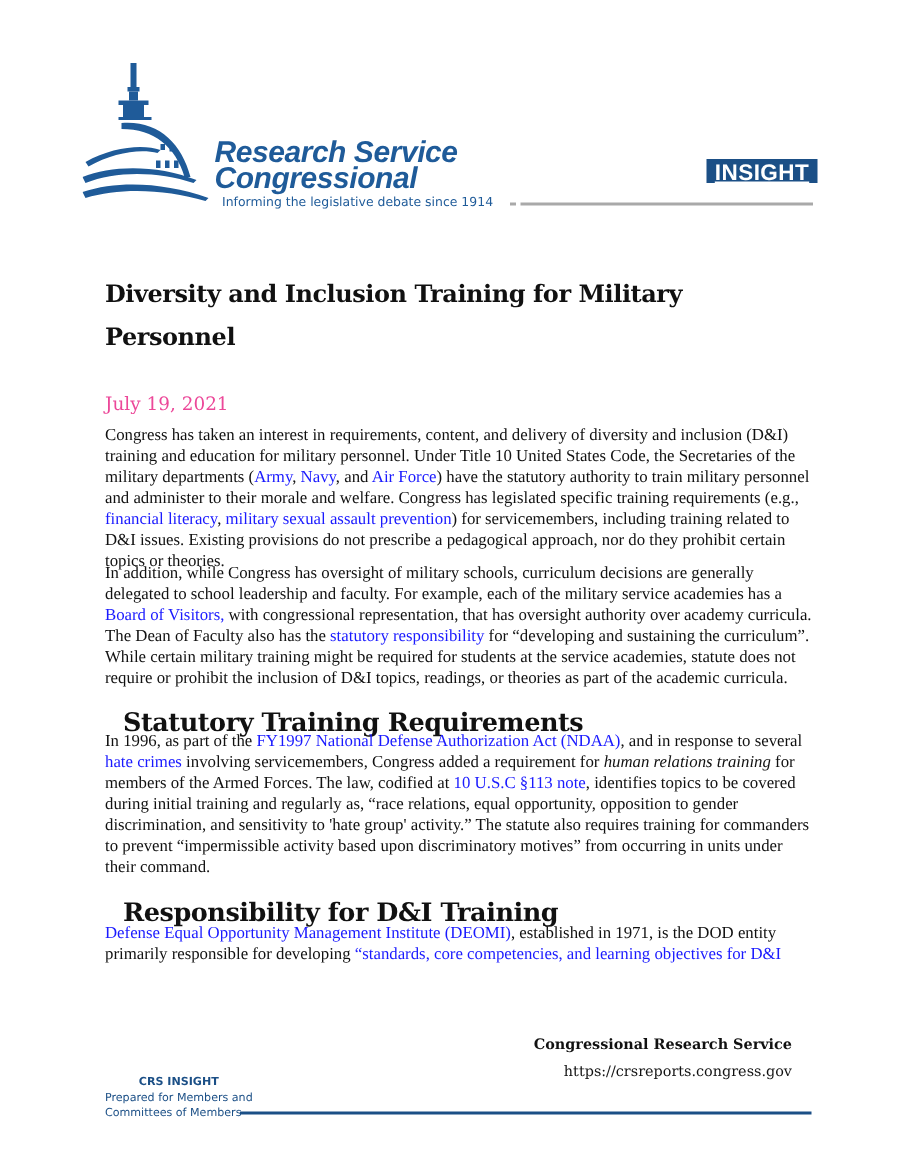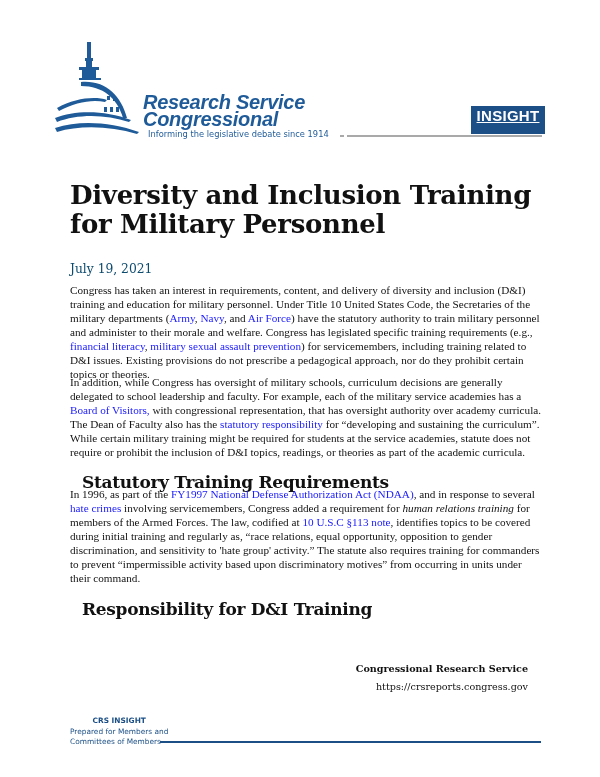--- a/index.html
+++ b/index.html
@@ -5,41 +5,41 @@
   html, body { margin: 0; padding: 0; background: #ffffff; }
   body { width: 600px; height: 777px; position: relative; overflow: hidden; color: #111; }
   .page { position: absolute; inset: 0; }
 
   
   .logo-svg { position: absolute; left: 55px; top: 40px; }
   .brand { position: absolute; left: 143px; top: 94px; color: #1f5b99; font-family: "Liberation Sans", sans-serif; font-weight: bold; font-style: italic; font-size: 20px; line-height: 17px; letter-spacing: -0.3px; }
   .tagline { position: absolute; left: 148px; top: 129px; color: #1f5b99; font-family: "DejaVu Sans", sans-serif; font-size: 8.3px; white-space: nowrap; }
   .header-rule { position: absolute; left: 347px; top: 135px; width: 195px; height: 2px; background: #a9a9a9; }
   .header-rule-tick { position: absolute; left: 340px; top: 135px; width: 4px; height: 2px; background: #a9a9a9; }
-  .insight-badge { position: absolute; left: 471px; top: 106px; width: 74px; height: 28px; background: #1b4f86; color: #fff; font-family: "Liberation Sans", sans-serif; font-weight: bold; font-size: 15px; line-height: 20px; text-align: center; letter-spacing: 0.3px; text-decoration: underline; }
+  .insight-badge { position: absolute; left: 471px; top: 106px; width: 74px; height: 16px; background: #1b4f86; color: #fff; font-family: "Liberation Sans", sans-serif; font-weight: bold; font-size: 15px; line-height: 20px; text-align: center; letter-spacing: 0.3px; text-decoration: underline; }
 
   
-  .title { position: absolute; left: 70px; top: 181px; width: 470px; margin: 0; font-family: "DejaVu Serif", serif; font-weight: bold; font-size: 26px; line-height: 29px; color: #111; letter-spacing: -0.3px; }
-  .date { position: absolute; left: 70px; top: 262px; font-family: "DejaVu Serif", serif; font-size: 12.3px; color: #0c4a6e; }
+  .title { position: absolute; left: 70px; top: 181px; width: 470px; margin: 0; font-family: "DejaVu Serif", serif; font-weight: bold; font-size: 16px; line-height: 29px; color: #111; letter-spacing: -0.3px; }
+  .date { position: absolute; left: 70px; top: 262px; font-family: "DejaVu Serif", serif; font-size: 12.3px; color: #ec4899; }
 
   
   .body { position: absolute; left: 70px; width: 474px; font-family: "Liberation Serif", serif; font-size: 11.2px; line-height: 14px; color: #111; margin: 0; }
   .p1 { top: 283px; }
   .p2 { top: 375px; }
   .p3 { top: 487px; }
   .p4 { top: 615px; }
   .body a, .link { color: #1a1aff; text-decoration: none; }
   .body em { font-style: italic; font-family: Liberation Serif, serif; }
 
   .h2 { position: absolute; left: 70px; margin: 12px; font-family: "DejaVu Serif", serif; font-weight: bold; font-size: 17px; color: #111; letter-spacing: -0.3px; }
   .h2-a { top: 460px; }
   .h2-b { top: 587px; }
 
   
-  .footer-right { position: absolute; right: 72px; top: 660px; text-align: right; font-family: "DejaVu Serif", serif; font-size: 9.6px; line-height: 18px; color: #111; margin-left: 35px; }
+  .footer-right { position: absolute; right: 72px; top: 688px; text-align: right; font-family: "DejaVu Serif", serif; font-size: 9.6px; line-height: 18px; color: #111; margin-left: 35px; }
   .footer-right .org { font-weight: bold; }
 
   
   .crs-insight { position: absolute; left: 70px; top: 716px; font-family: "DejaVu Sans", sans-serif; font-size: 7.4px; line-height: 10.5px; color: #1b4f86; }
   .crs-insight .label { font-weight: bold; text-align: center; }
   .bottom-rule { position: absolute; left: 160px; top: 741px; width: 381px; height: 1.5px; background: #1b4f86; }
 </style>
 </head>
 <body>
 
@@ -84,20 +84,21 @@
   <p class="body p1"><span>Congress has taken an interest in requirements, content, and delivery of diversity and inclusion (D&amp;I) training and education for military personnel. Under Title 10 United States Code, the Secretaries of the military departments (</span><a>Army</a><span>, </span><a>Navy</a><span>, and </span><a>Air Force</a><span>) have the statutory authority to train military personnel and administer to their morale and welfare. Congress has legislated specific training requirements (e.g., </span><a>financial literacy</a><span>, </span><a>military sexual assault prevention</a><span>) for servicemembers, including training related to D&amp;I issues. Existing provisions do not prescribe a pedagogical approach, nor do they prohibit certain topics or theories.</span></p>
 
   <p class="body p2"><span>In addition, while Congress has oversight of military schools, curriculum decisions are generally delegated to school leadership and faculty. For example, each of the military service academies has a </span><a>Board of Visitors,</a><span> with congressional representation, that has oversight authority over academy curricula. The Dean of Faculty also has the </span><a>statutory responsibility</a><span> for “developing and sustaining the curriculum”. While certain military training might be required for students at the service academies, statute does not require or prohibit the inclusion of D&amp;I topics, readings, or theories as part of the academic curricula.</span></p>
 
   <h2 class="h2 h2-a">Statutory Training Requirements</h2>
 
   <p class="body p3"><span>In 1996, as part of the </span><a>FY1997 National Defense Authorization Act (NDAA)</a><span>, and in response to several </span><a>hate crimes</a><span> involving servicemembers, Congress added a requirement for </span><em>human relations training</em><span> for members of the Armed Forces. The law, codified at </span><a>10 U.S.C §113 note</a><span>, identifies topics to be covered during initial training and regularly as, “race relations, equal opportunity, opposition to gender discrimination, and sensitivity to 'hate group' activity.” The statute also requires training for commanders to prevent “impermissible activity based upon discriminatory motives” from occurring in units under their command.</span></p>
 
   <h2 class="h2 h2-b">Responsibility for D&amp;I Training</h2>
 
+  <p class="body p4"><a>Defense Equal Opportunity Management Institute (DEOMI)</a><span>, established in 1971, is the DOD entity primarily responsible for developing </span><a>“standards, core competencies, and learning objectives for D&amp;I</a></p>
 
   <div class="footer-right">
     <div class="org">Congressional Research Service</div>
     <div>https://crsreports.congress.gov</div>
   </div>
 
   <div class="crs-insight">
     <div class="label">CRS INSIGHT</div>
     <div>Prepared for Members and</div>
     <div>Committees of Members</div>

